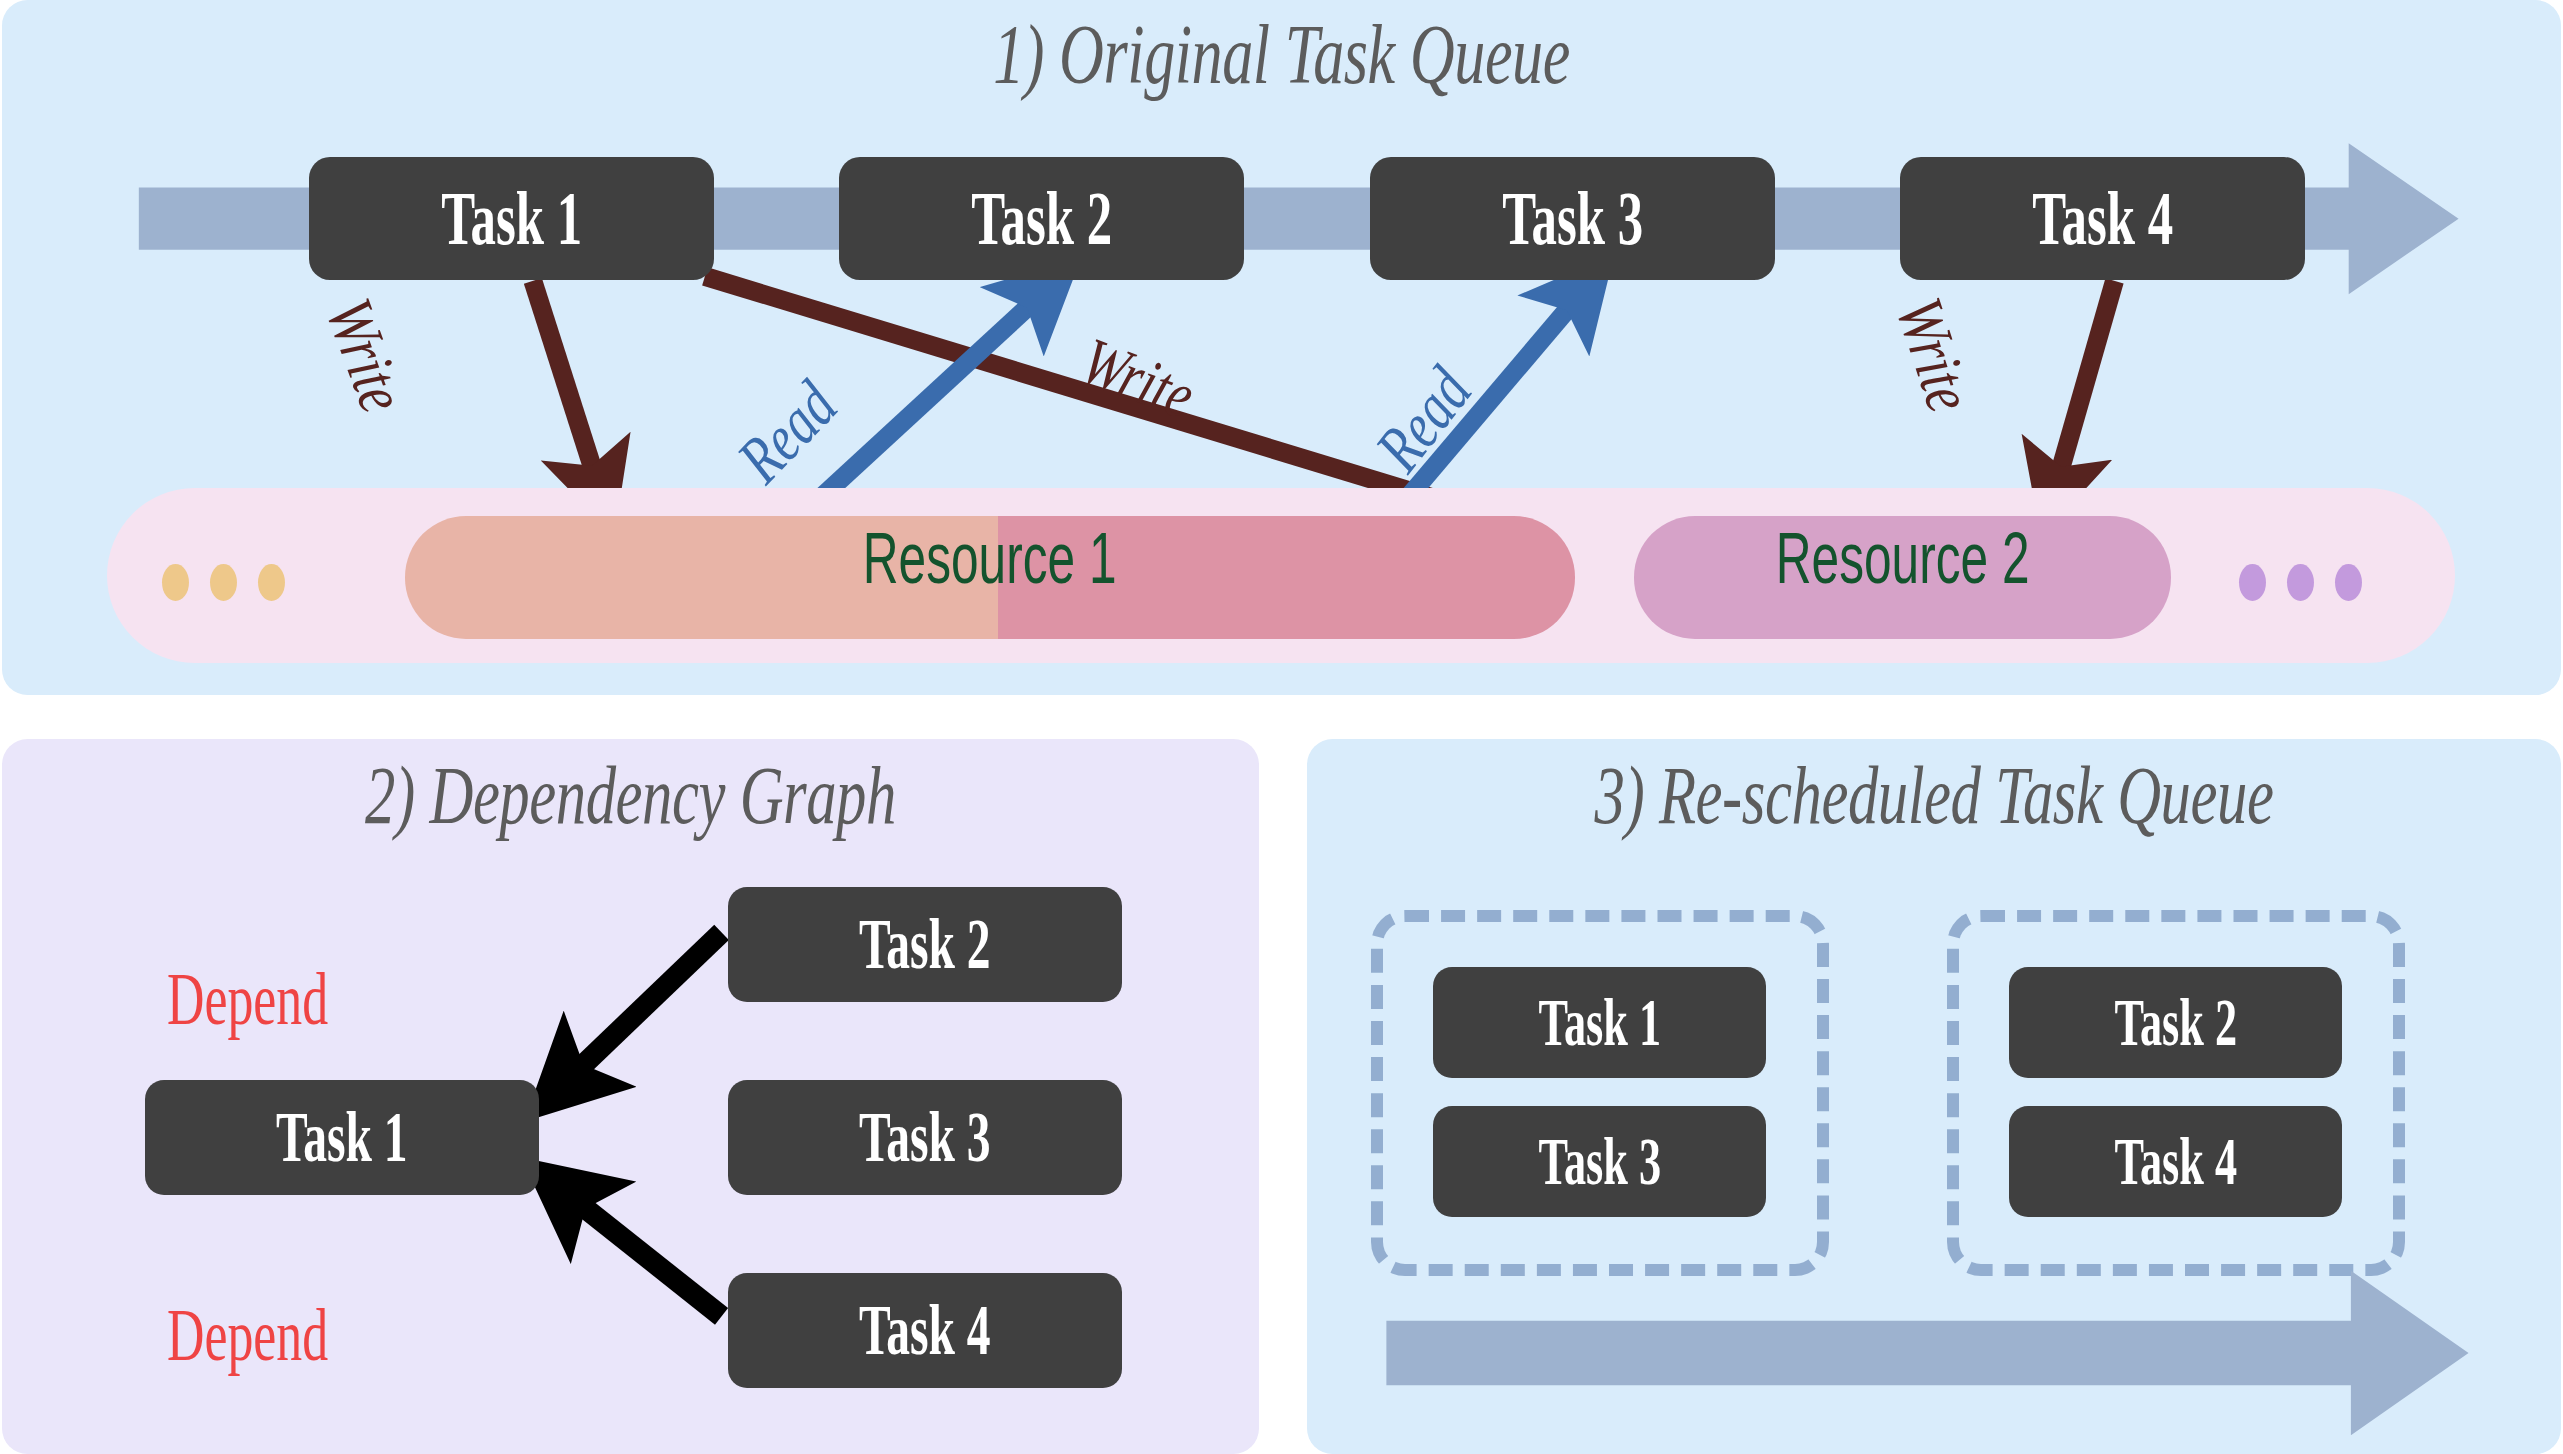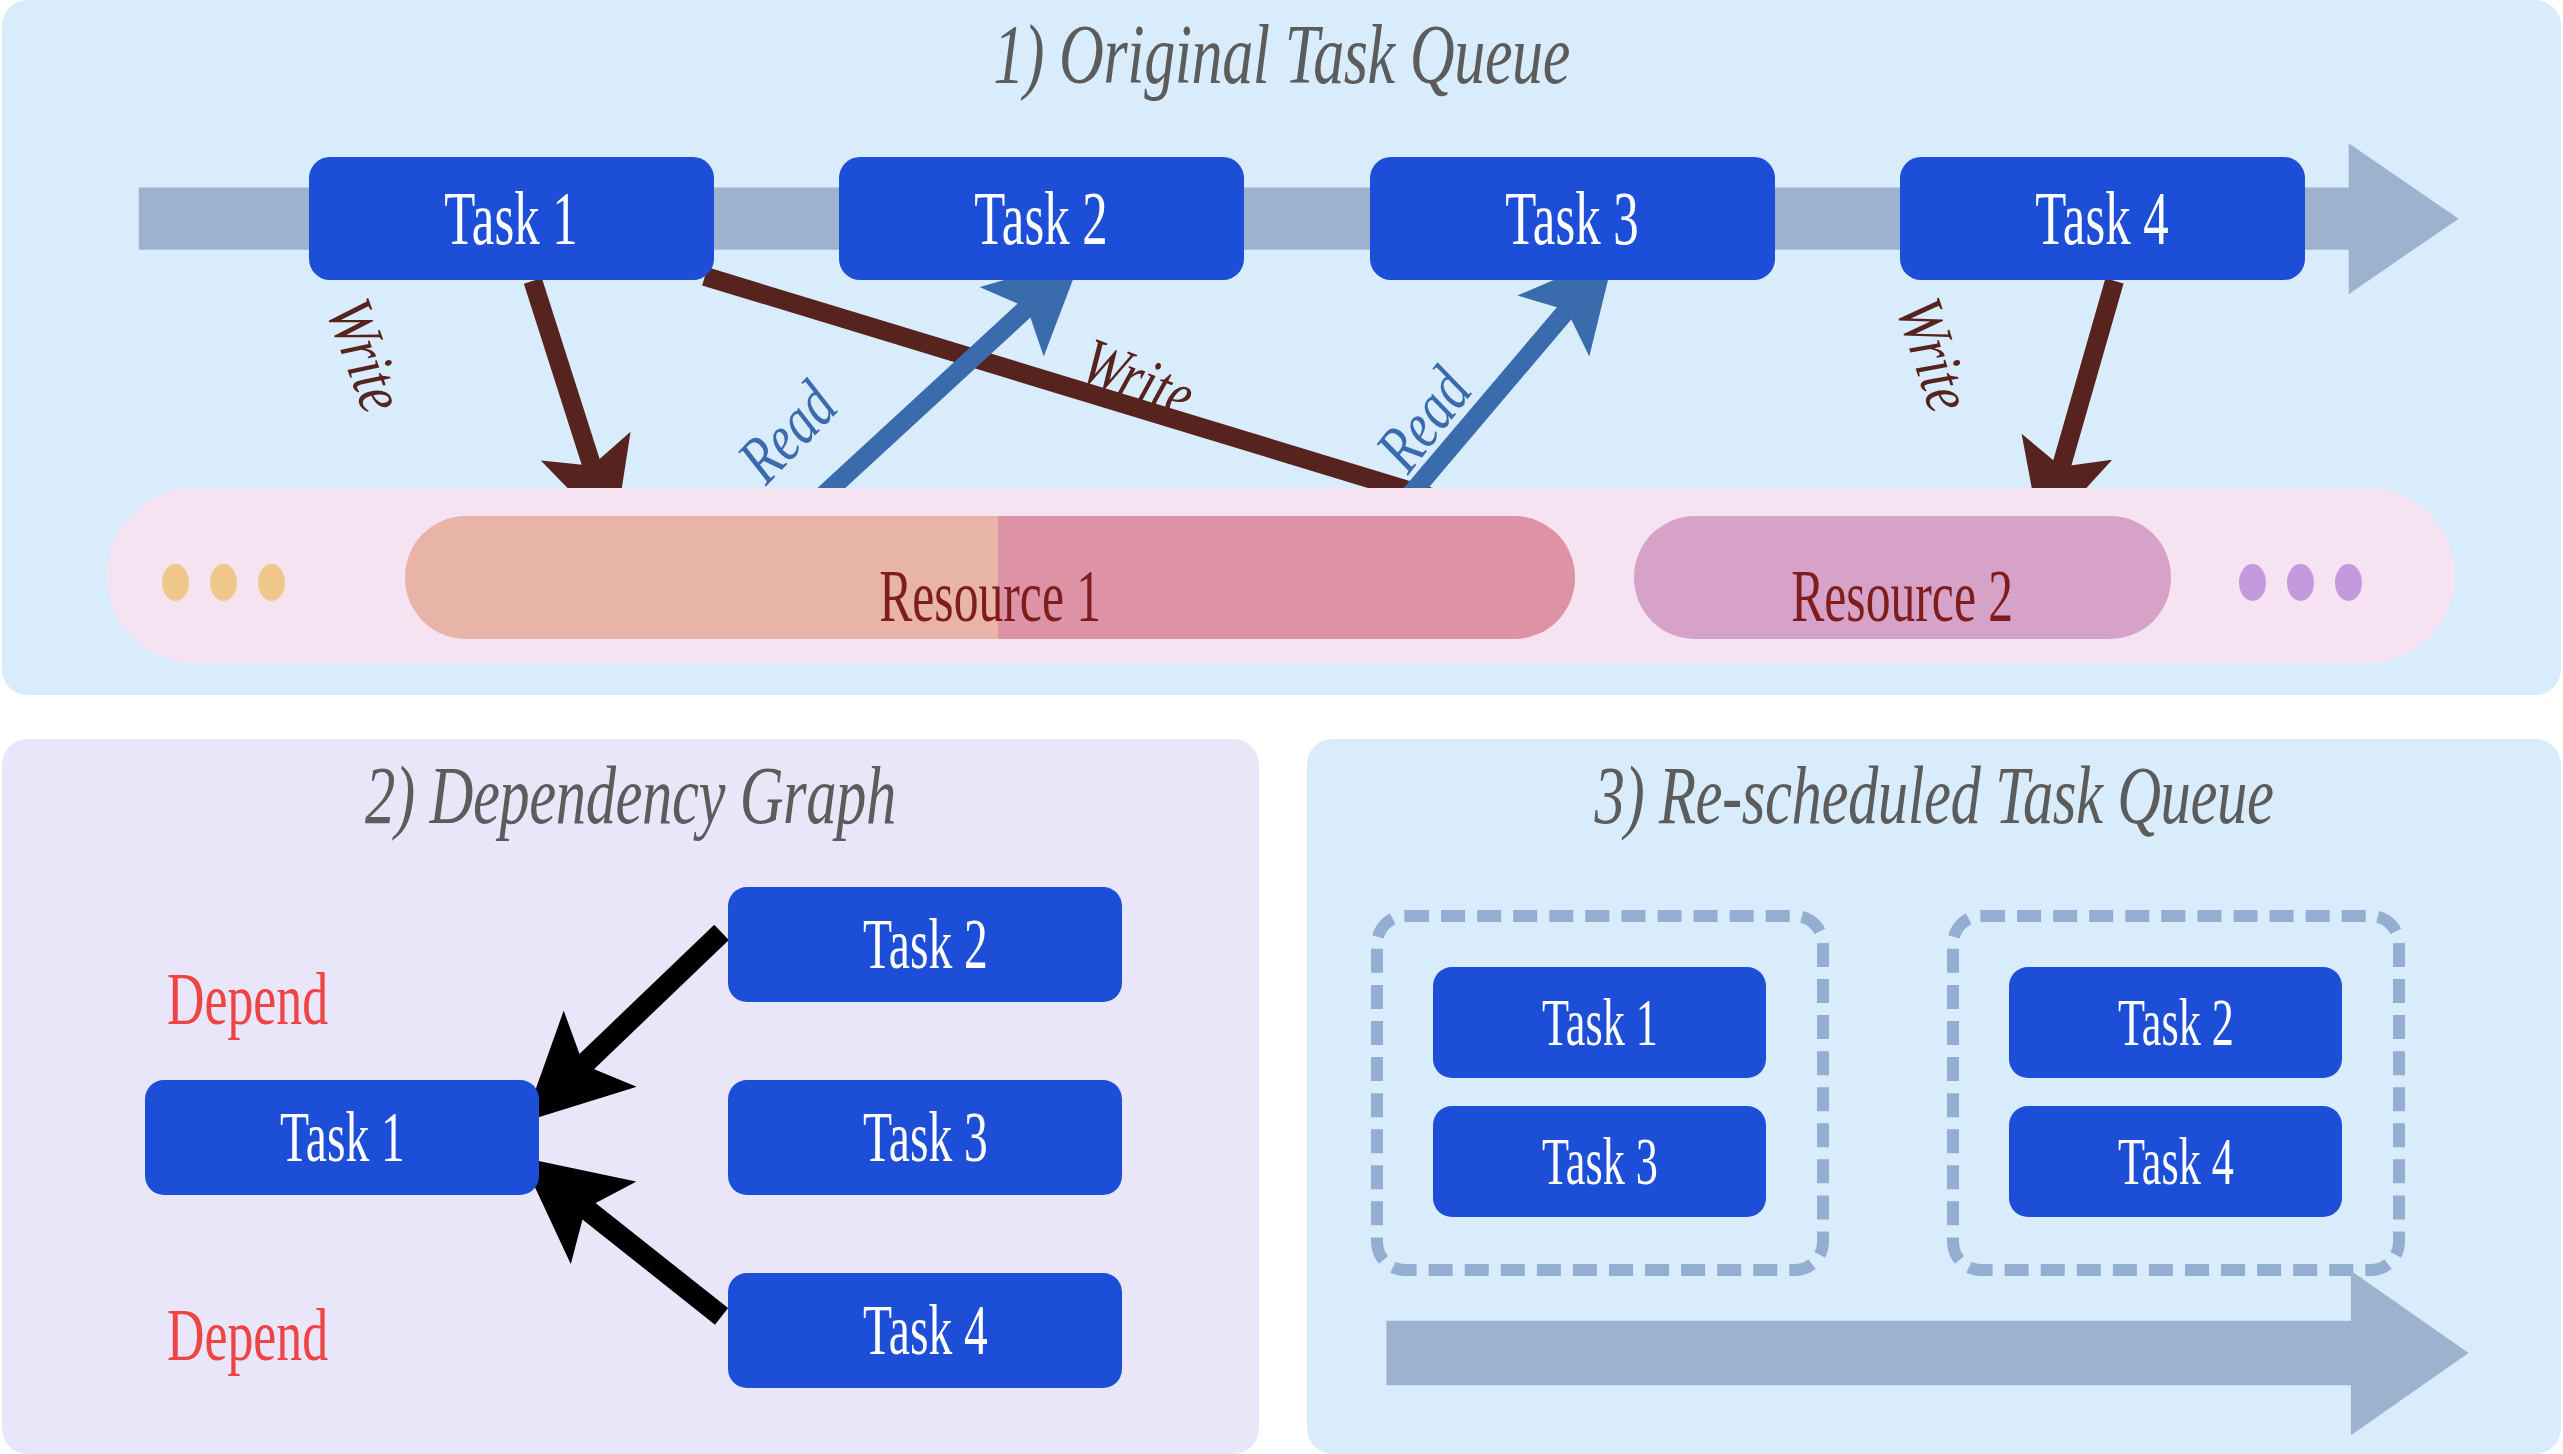--- a/index.html
+++ b/index.html
@@ -28,26 +28,26 @@
     white-space:nowrap;
     letter-spacing:-0.6px;
   }
   #t1{top:5.6px;  font-size:84px;}
   #t2{top:749px;font-size:82px;left:2.2px;width:1257px;}
   #t3{top:749px;font-size:82px;left:1307px;width:1254px;}
 
   
   .task{
     position:absolute;
-    background:#1d4ed8;
+    background:#404040;
     border-radius:21px;
     color:#ffffff;
     display:flex;align-items:center;justify-content:center;
     font-family:"Liberation Serif", serif;
-    font-weight:400;
+    font-weight:700;
     white-space:nowrap;
   }
   .task span{display:block;transform:scaleX(0.66);transform-origin:center;}
 
   
   #p1t1{left:309px; top:157px;width:405px;height:123px;font-size:77px;}
   #p1t2{left:839px;top:157px;width:405px;height:123px;font-size:77px;}
   #p1t3{left:1370px;top:157px;width:405px;height:123px;font-size:77px;}
   #p1t4{left:1900px;top:157px;width:405px;height:123px;font-size:77px;}
 
@@ -72,22 +72,22 @@
   }
   #dg1{left:1371px;top:910px;width:458px;height:366px;}
   #dg2{left:1947px;top:910px;width:458px;height:366px;}
 
   
   #resbar{
     position:absolute;left:107px;top:488px;width:2348px;height:175px;
     background:#f6e3f1;border-radius:88px;
   }
   .resblock{
-    position:absolute;display:flex;align-items:flex-end;justify-content:center;
-    font-family:Liberation Serif, serif;color:#7f1d1d;white-space:nowrap;
+    position:absolute;display:flex;align-items:flex-start;justify-content:center;
+    font-family:Liberation Sans, sans-serif;color:#14532d;white-space:nowrap;
   }
   .resblock span{display:block;transform:scaleX(0.68);transform-origin:center;}
   #res1{left:405px;top:516px;width:1170px;height:123px;font-size:73px;}
   #res1 .fillL{position:absolute;left:0;top:0;width:593px;height:100%;
     background:#e8b4a7;border-radius:61px 0 0 61px;}
   #res1 .fillR{position:absolute;left:593px;top:0;width:577px;height:100%;
     background:#dd93a5;border-radius:0 61px 61px 0;}
   #res1 span,#res2 span{position:relative;z-index:3;}
   #res2{left:1634px;top:516px;width:537px;height:123px;font-size:73px;
     background:#d6a2c8;border-radius:61px;}

